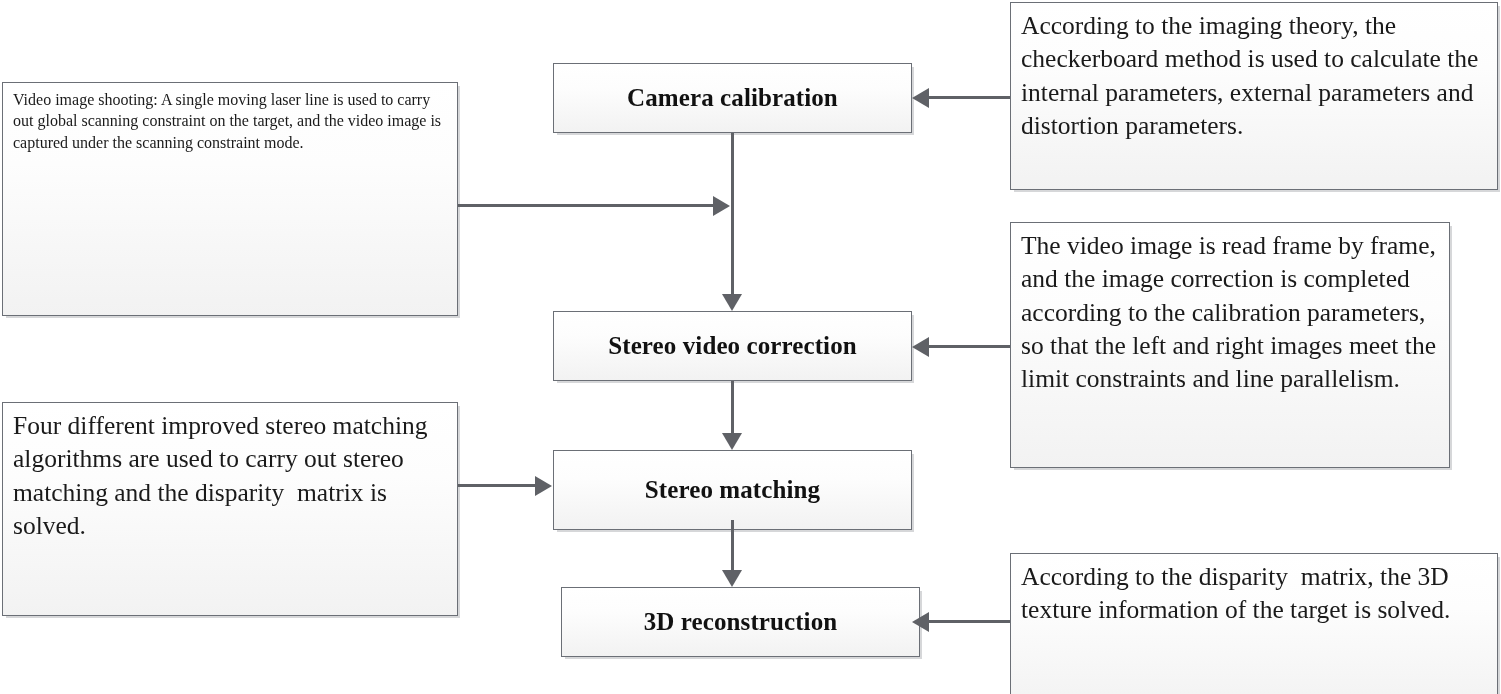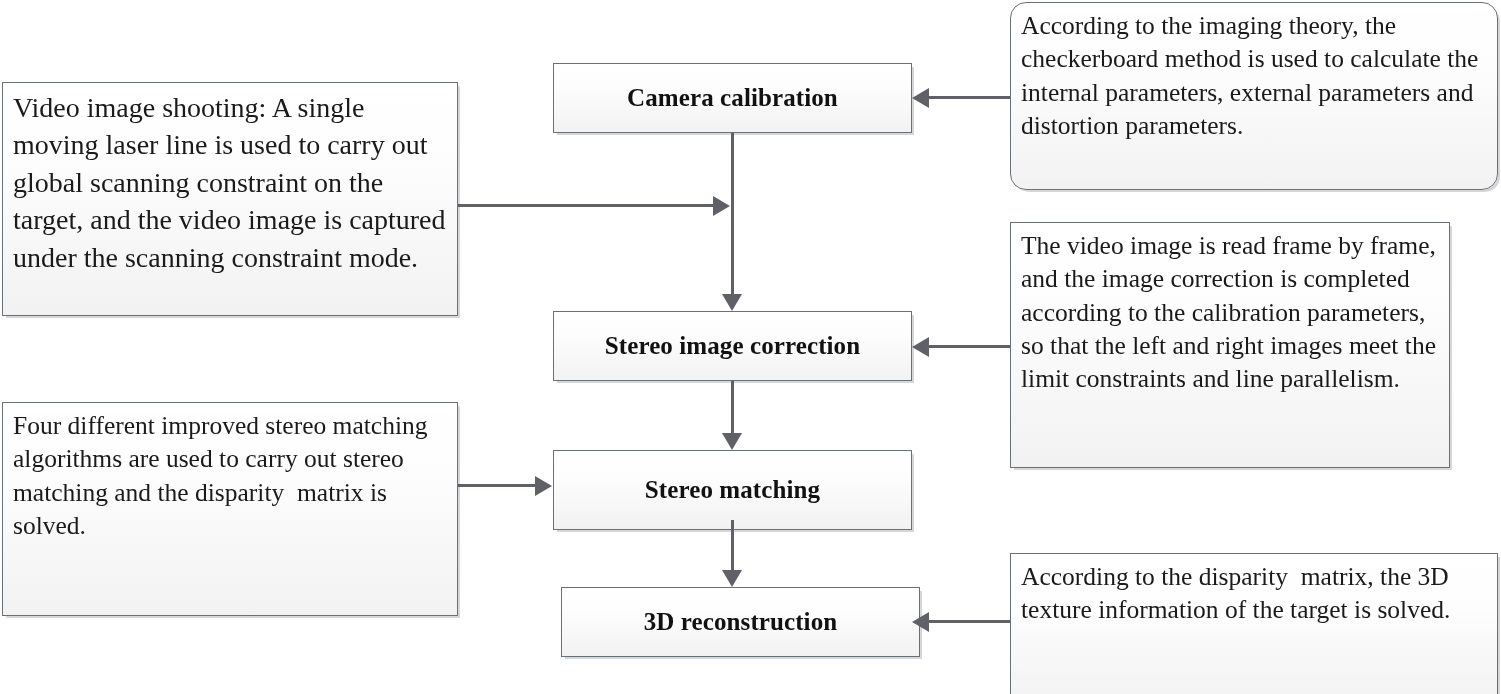--- a/index.html
+++ b/index.html
@@ -45,21 +45,21 @@
     padding: 6px 9px 4px 10px;
   }
   .note .ntext {
     display: block;
     font-size: 25.5px;
     line-height: 1.305;
     color: #1a1a1a;
     white-space: pre-wrap;
   }
   .note.small .ntext {
-    font-size: 28px;
+    font-size: 16px;
     line-height: 1.335;
   }
 
   
   .conn {
     position: absolute;
     background: #5f6166;
   }
   .conn.h { height: 3px; }
   .conn.v { width: 3px; }
@@ -88,40 +88,40 @@
 </head>
 <body>
 
 <div id="canvas">
 
   <div class="box process" style="left:553px; top:63px; width:359px; height:70px;">
     <span class="ptext">Camera calibration</span>
   </div>
 
   <div class="box process" style="left:553px; top:311px; width:359px; height:70px;">
-    <span class="ptext">Stereo image correction</span>
+    <span class="ptext">Stereo video correction</span>
   </div>
 
   <div class="box process" style="left:553px; top:450px; width:359px; height:80px;">
     <span class="ptext">Stereo matching</span>
   </div>
 
   <div class="box process" style="left:553px; top:587px; width:359px; height:70px;margin-left:8px;">
     <span class="ptext">3D reconstruction</span>
   </div>
 
   <div class="box note small" style="left:2px; top:82px; width:456px; height:234px;">
     <span class="ntext">Video image shooting: A single moving laser line is used to carry out global scanning constraint on the target, and the video image is captured under the scanning constraint mode.</span>
   </div>
 
   <div class="box note" style="left:2px; top:402px; width:456px; height:214px;">
     <span class="ntext">Four different improved stereo matching algorithms are used to carry out stereo matching and the disparity  matrix is solved.</span>
   </div>
 
-  <div class="box note" style="left:1010px; top:2px; width:488px; height:188px;border-radius:16px;">
+  <div class="box note" style="left:1010px; top:2px; width:488px; height:188px;">
     <span class="ntext">According to the imaging theory, the checkerboard method is used to calculate the internal parameters, external parameters and distortion parameters.</span>
   </div>
 
   <div class="box note" style="left:1010px; top:222px; width:440px; height:246px;">
     <span class="ntext">The video image is read frame by frame, and the image correction is completed according to the calibration parameters, so that the left and right images meet the limit constraints and line parallelism.</span>
   </div>
 
   <div class="box note" style="left:1010px; top:553px; width:488px; height:158px;">
     <span class="ntext">According to the disparity  matrix, the 3D texture information of the target is solved.</span>
   </div>

